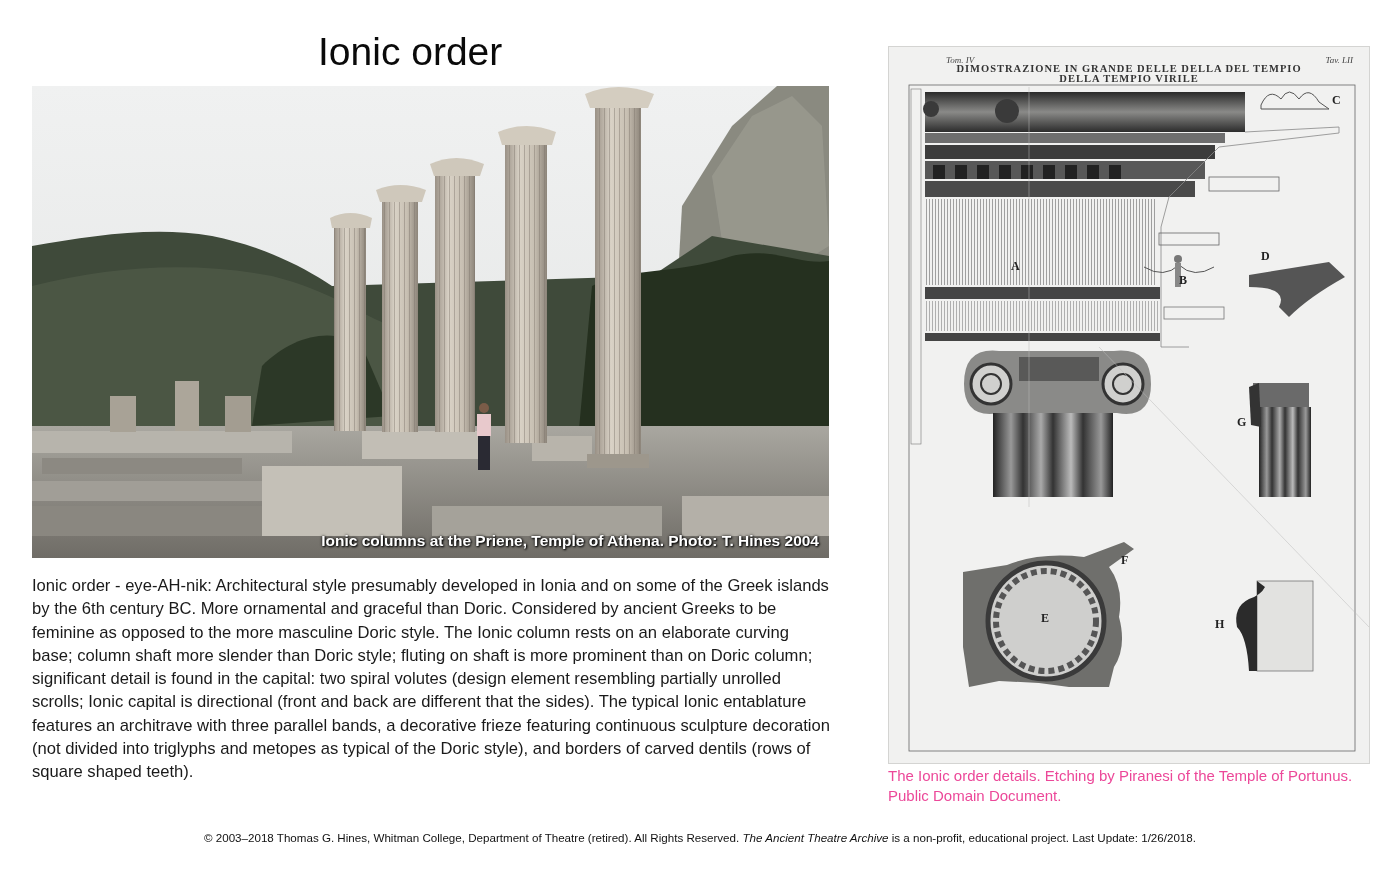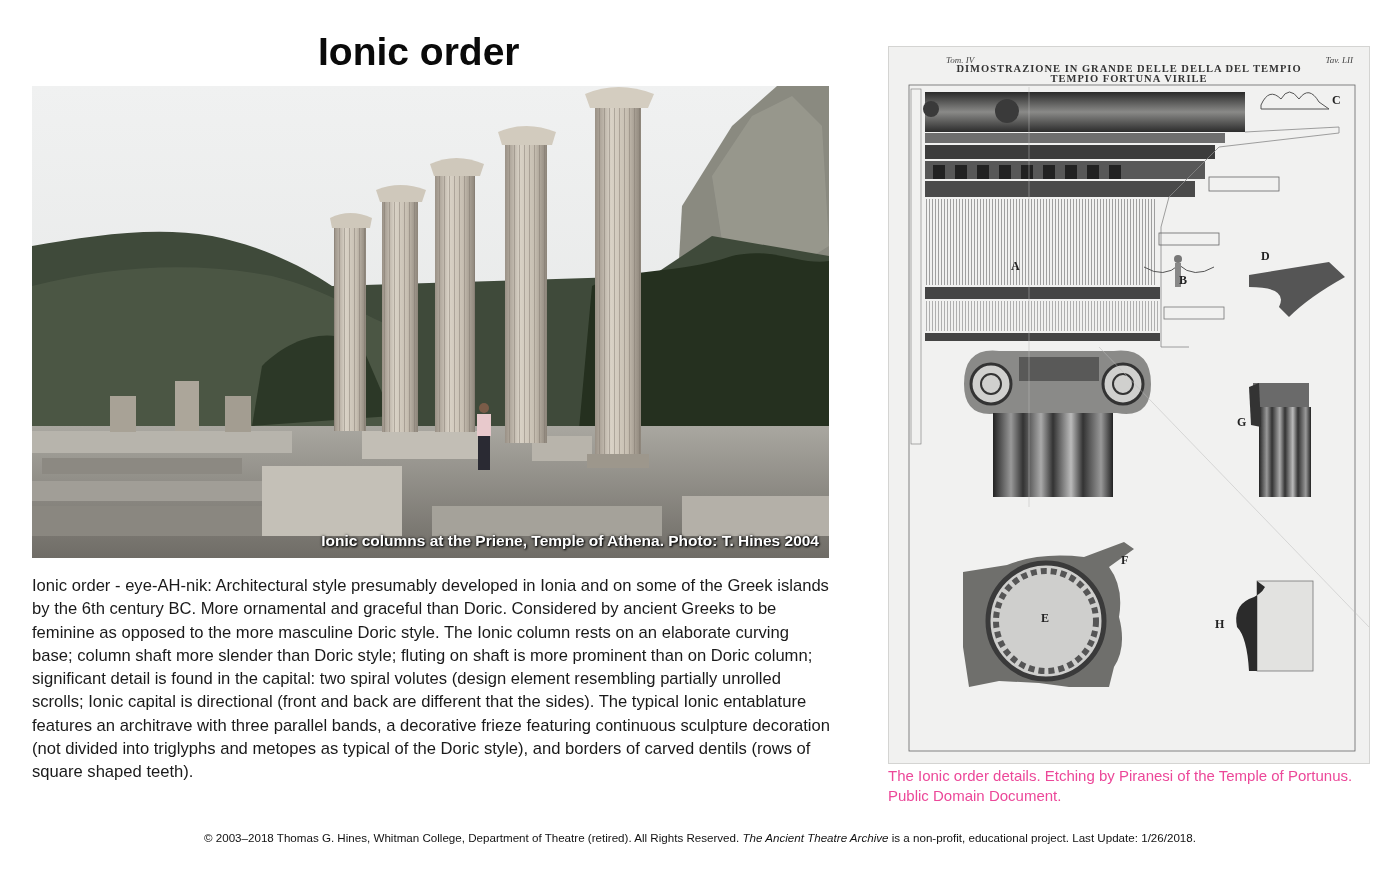--- a/index.html
+++ b/index.html
@@ -1,21 +1,21 @@
 <!DOCTYPE html>
 <html><head>
 <meta charset="utf-8">
 <style>
   * { box-sizing: border-box; margin: 0; padding: 0; }
   html, body { width: 1400px; height: 875px; background: #ffffff; overflow: hidden; }
   body { position: relative; font-family: "Liberation Sans", sans-serif; color: #111; }
 
   .page-title {
     position: absolute; left: 318px; top: 30px;
-    font-family: "Liberation Sans", sans-serif; font-weight: bold;
+    font-family: "Liberation Sans", sans-serif; font-weight: normal;
     font-size: 39px; letter-spacing: 0px; color: #0a0a0a;
   }
 
   
   .photo {
     position: absolute; left: 32px; top: 86px; width: 797px; height: 472px;
     overflow: hidden; background: #404040;
   }
   .photo svg { position: absolute; left: 0; top: 0; }
   .photo-caption {
@@ -237,21 +237,21 @@
     <rect x="368" y="534" width="56" height="90" fill="#e2e2e0" stroke="#777" stroke-width="0.8"></rect>
     <path d="M368 534 L368 624 L360 624 Q358 590 348 580 Q344 560 360 552 Q372 548 376 540 Z" fill="#2b2b2b"></path>
 
     <line x1="210" y1="300" x2="480" y2="580" stroke="#bbb" stroke-width="0.5"></line>
     <line x1="140" y1="40" x2="140" y2="460" stroke="#bbb" stroke-width="0.5"></line>
   </svg>
   <div class="etching-corner-left">Tom. IV</div>
   <div class="etching-corner-right">Tav. LII</div>
   <div class="etching-title">
     <div>DIMOSTRAZIONE IN GRANDE DELLE DELLA DEL TEMPIO</div>
-    <div>TEMPIO FORTUNA VIRILE</div>
+    <div>DELLA TEMPIO VIRILE</div>
   </div>
   <span class="etch-label" style="left:122px;top:212px;">A</span>
   <span class="etch-label" style="left:290px;top:226px;">B</span>
   <span class="etch-label" style="left:443px;top:46px;">C</span>
   <span class="etch-label" style="left:372px;top:202px;">D</span>
   <span class="etch-label" style="left:152px;top:564px;">E</span>
   <span class="etch-label" style="left:232px;top:506px;">F</span>
   <span class="etch-label" style="left:348px;top:368px;">G</span>
   <span class="etch-label" style="left:326px;top:570px;">H</span>
 </div>

